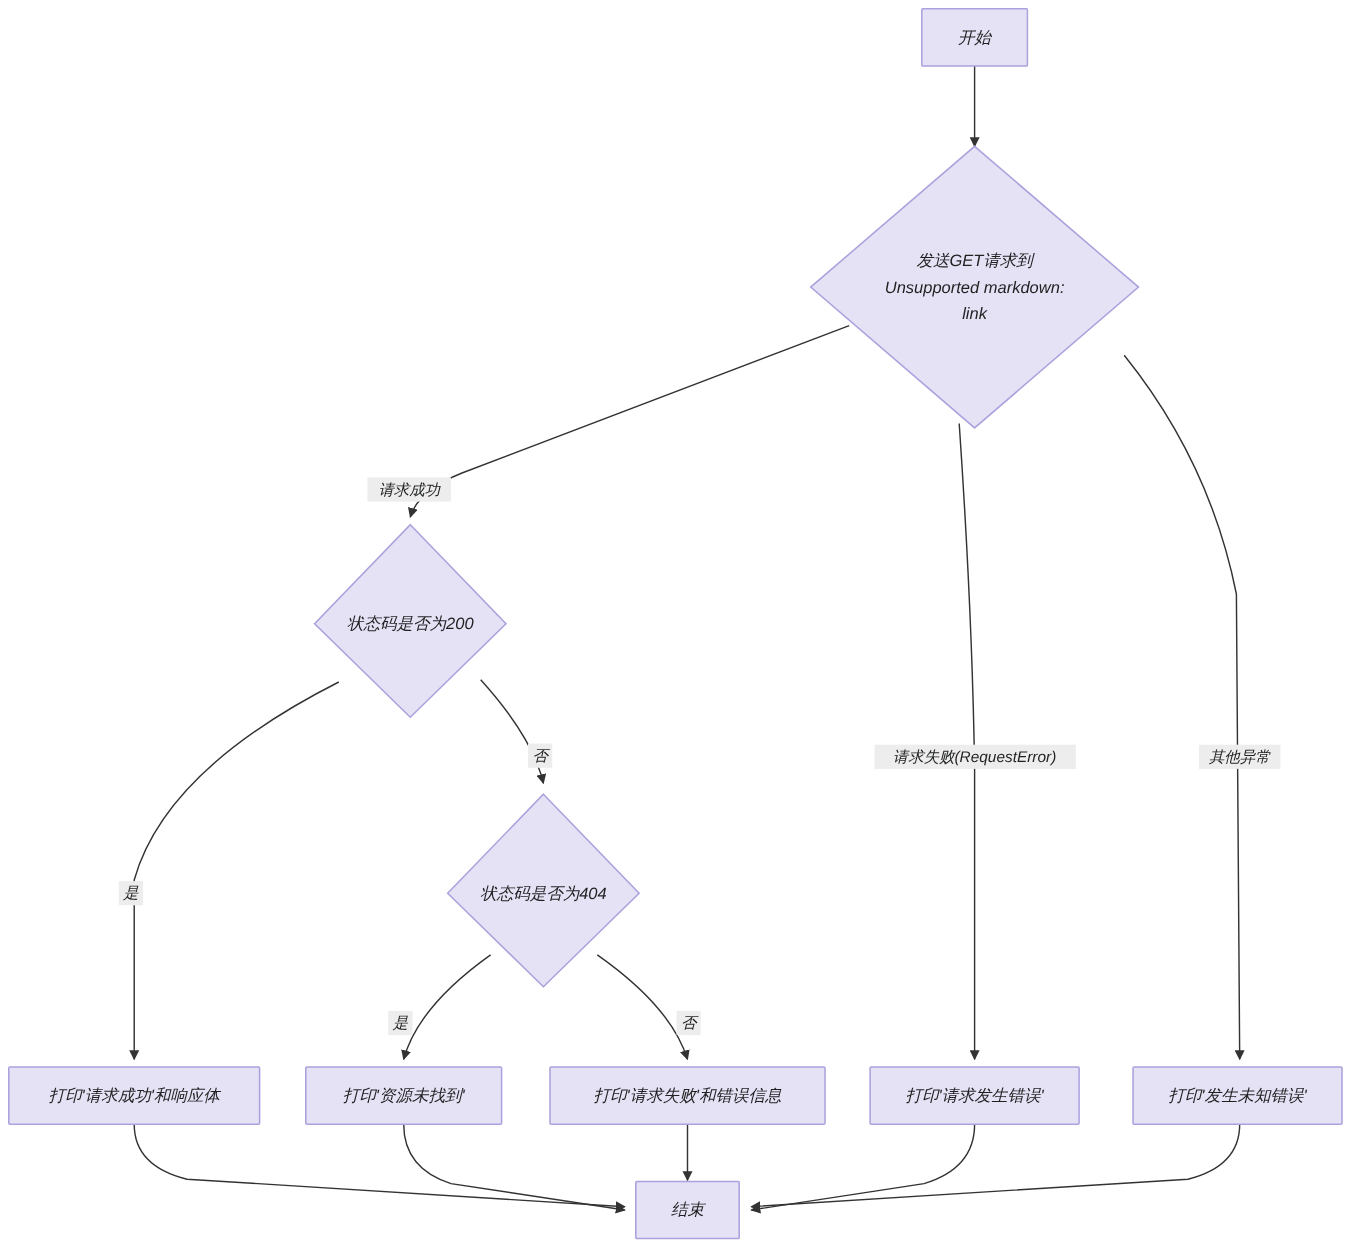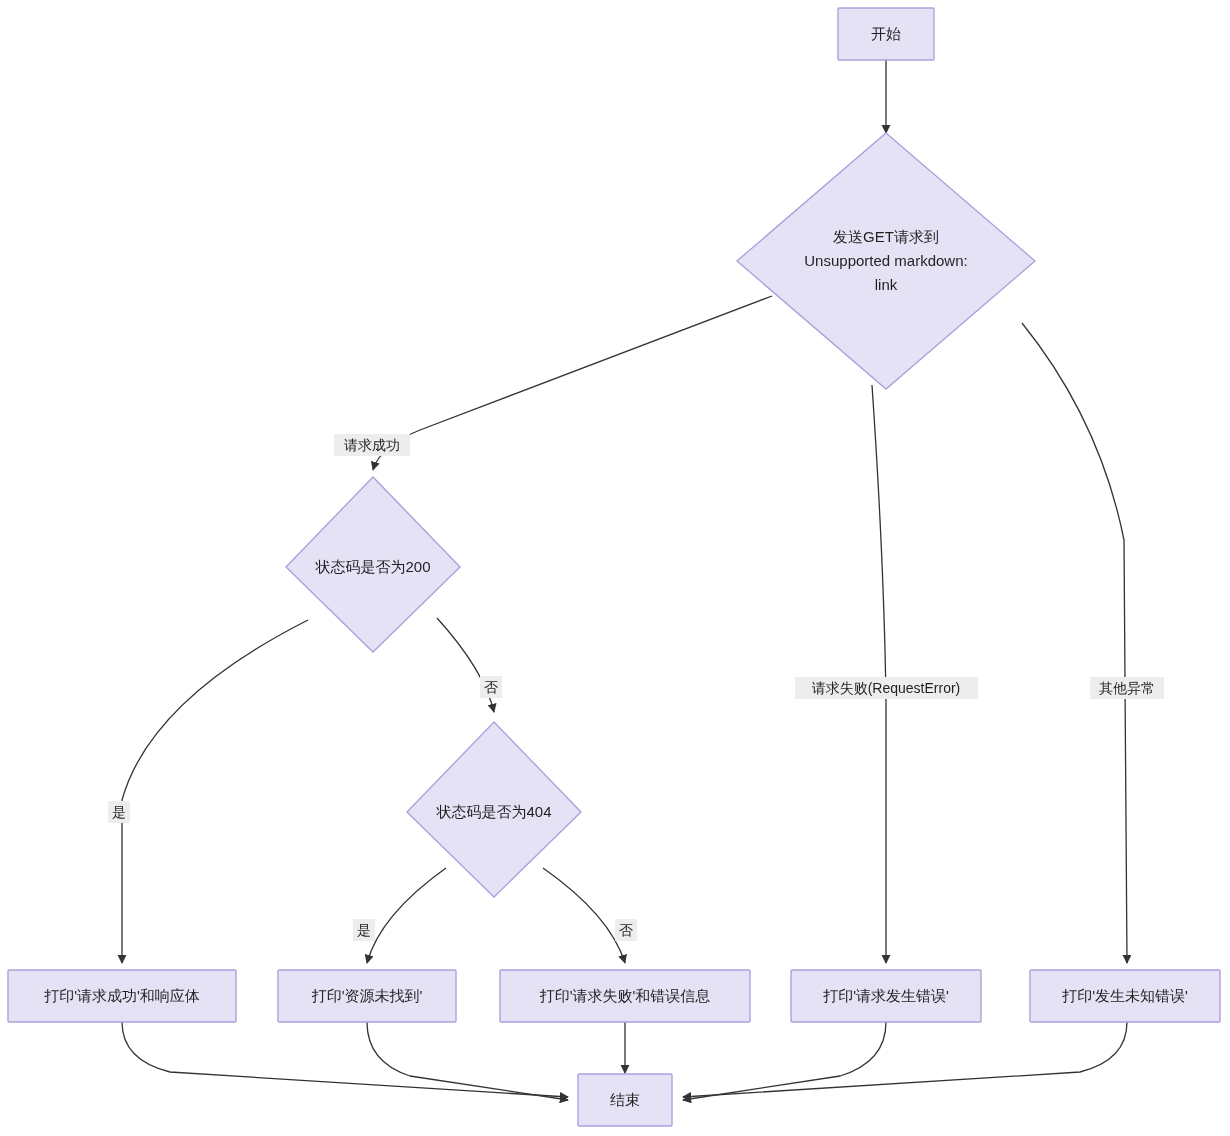--- a/index.html
+++ b/index.html
@@ -10,20 +10,21 @@
   body {
     width: 1230px;
     height: 1136px;
     font-family: "Liberation Sans", "DejaVu Sans", sans-serif;
     overflow: hidden;
   }
   #flowchart-root {
     position: relative;
     width: 1002px;
     height: 1136px;
+    font-style: italic;
   }
   svg#diagram {
     display: block;
     width: 1230px;
     height: 1136px;
   }
   .node-shape {
     fill: #e6e2f6;
     stroke: #aca1dd;
     stroke-width: 1.4;

